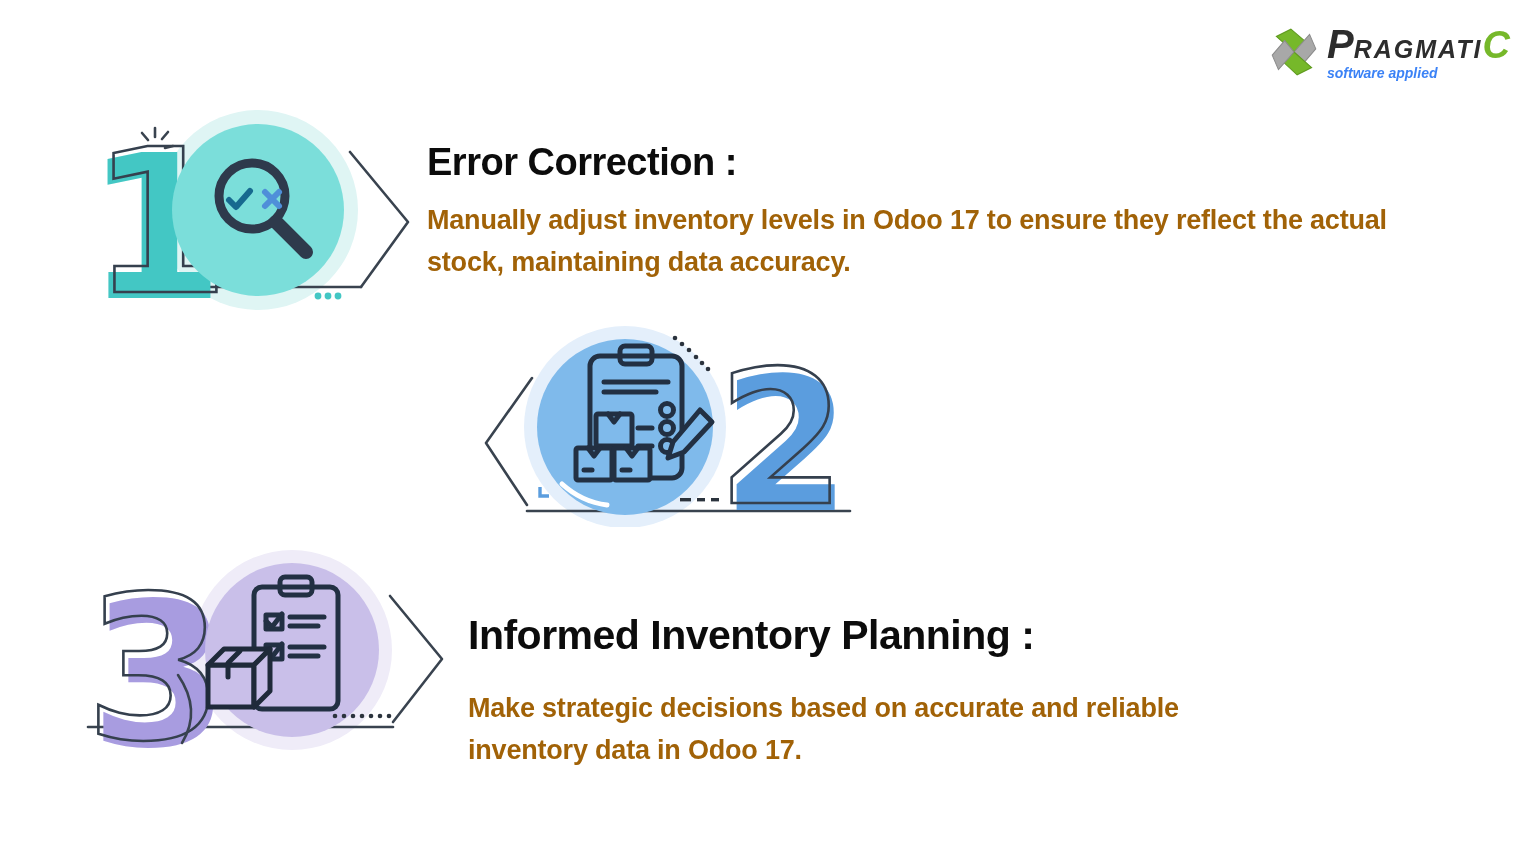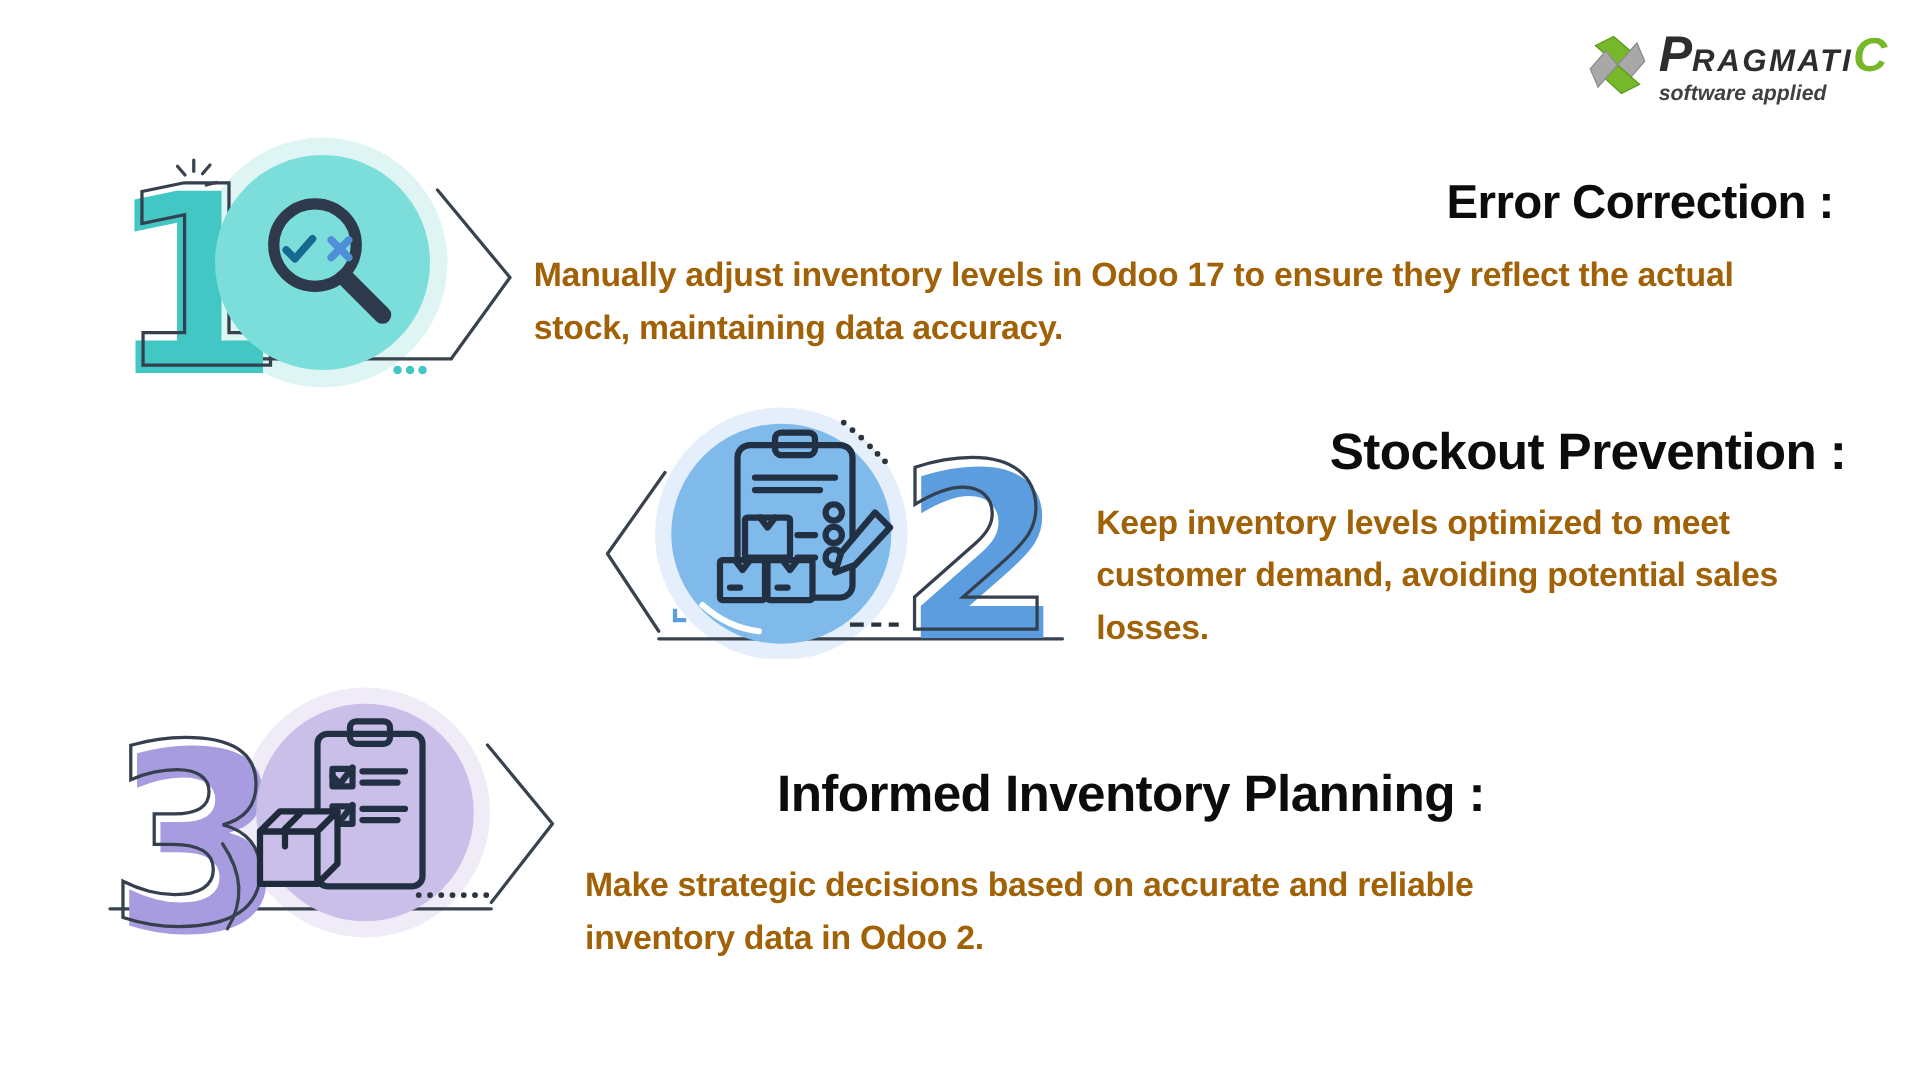--- a/index.html
+++ b/index.html
@@ -7,28 +7,28 @@
     position:relative;width:1536px;height:864px;background:#ffffff;overflow:hidden;
     font-family:"Liberation Sans", sans-serif;color:#0e0e0e;
   }
   
   .logo{position:absolute;left:1266px;top:24px;display:flex;align-items:flex-start;gap:5px;}
   .logo-text{display:flex;flex-direction:column;align-items:flex-start;font-style:italic;}
   .brand{white-space:nowrap;line-height:1;}
   .brand .bp{font-size:40px;font-weight:700;color:#2d2d2d;}
   .brand .bm{font-size:25px;font-weight:700;color:#2d2d2d;letter-spacing:2px;}
   .brand .bc{font-size:38px;font-weight:700;color:#76b82a;}
-  .tagline{font-size:17px;font-weight:700;color:#404040;margin-top:2px;line-height:1;}
+  .tagline{font-size:14px;font-weight:700;color:#3b82f6;margin-top:2px;line-height:1;}
   
   .art{position:absolute;}
   .art1{left:60px;top:108px;}
   .art2{left:470px;top:322px;}
   .art3{left:78px;top:545px;}
   .txt{position:absolute;}
-  .txt h2{margin:0;font-weight:700;letter-spacing:-0.5px;line-height:1.15;color:#0c0c0c;text-align:right;}
+  .txt h2{margin:0;font-weight:700;letter-spacing:-0.5px;line-height:1.15;color:#0c0c0c;}
   .txt p{margin:0;font-weight:700;font-size:27px;line-height:42px;color:#a16207;letter-spacing:-0.2px;}
   .txt1{left:427px;top:141px;width:1040px;}
   .txt1 h2{font-size:38px;margin-bottom:14px;}
   .txt2{left:877px;top:338px;width:600px;}
   .txt2 h2{font-size:41px;margin-bottom:12px;}
   .txt3{left:468px;top:612px;width:720px;}
   .txt3 h2{font-size:41px;margin-bottom:28px;}
   
   .num{font-family:"DejaVu Sans", sans-serif;font-weight:700;}
   .outline{fill:none;stroke:#35404e;stroke-width:2.6px;}
@@ -128,24 +128,20 @@
         <circle cx="238" cy="47" r="2.3"></circle>
     </g>
     <g fill="#2b333d">
       <rect x="210" y="176" width="11" height="3.4"></rect>
         <rect x="227" y="176" width="8" height="3.4"></rect>
         <rect x="241" y="176" width="8" height="3.4"></rect>
     </g>
     <path d="M70,165 L70,174 L79,174" stroke="#5b9dde" stroke-width="3.4" fill="none"></path>
   </svg>
 
-  <div class="txt txt2">
-    <h2>Stockout Prevention :</h2>
-    <p>Keep inventory levels optimized to meet customer demand, avoiding potential sales losses.</p>
-  </div>
 
   <svg class="art art3" width="375" height="215" viewBox="0 0 375 215">
     <circle cx="214" cy="105" r="100" fill="#efecf8"></circle>
     <path class="sketch" d="M312,51 L364,114 L315,177"></path>
     <path class="sketch" d="M10,182 L315,182"></path>
     <text class="num" x="12" y="200" font-size="200" fill="#a89ce0">3</text>
     <text class="num outline" x="7" y="193" font-size="200">3</text>
     <path class="sketch" d="M100,130 Q124,165 104,198"></path>
     <circle cx="214" cy="105" r="87" fill="#c9bfe9"></circle>
     <g>
@@ -177,16 +173,16 @@
         <circle cx="275" cy="171" r="2.3"></circle>
       <circle cx="284" cy="171" r="2.3"></circle>
         <circle cx="293" cy="171" r="2.3"></circle>
         <circle cx="302" cy="171" r="2.3"></circle>
         <circle cx="311" cy="171" r="2.3"></circle>
     </g>
   </svg>
 
   <div class="txt txt3">
     <h2>Informed Inventory Planning :</h2>
-    <p>Make strategic decisions based on accurate and reliable inventory data in Odoo 2.</p>
+    <p>Make strategic decisions based on accurate and reliable inventory data in Odoo 17.</p>
   </div>
 
 </div>
 
 </body></html>

